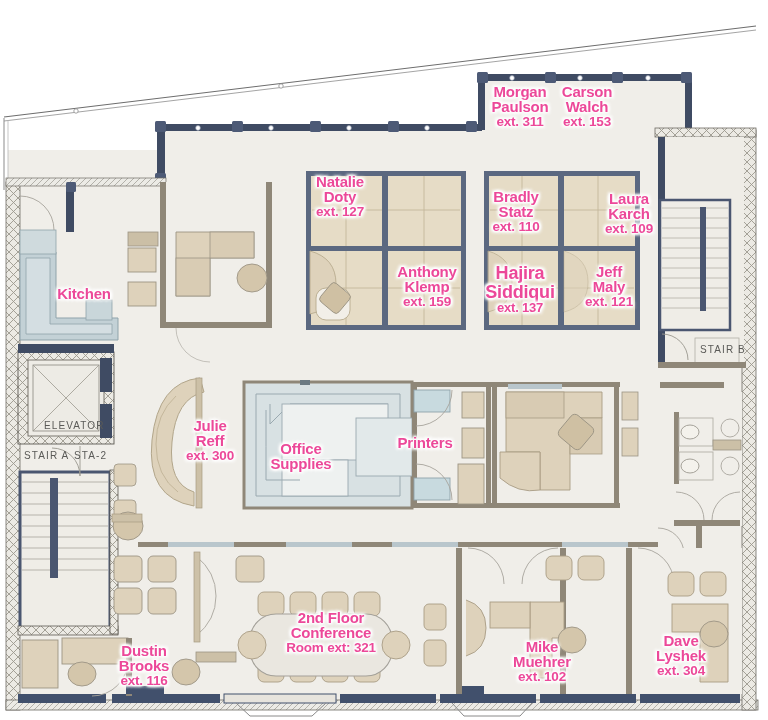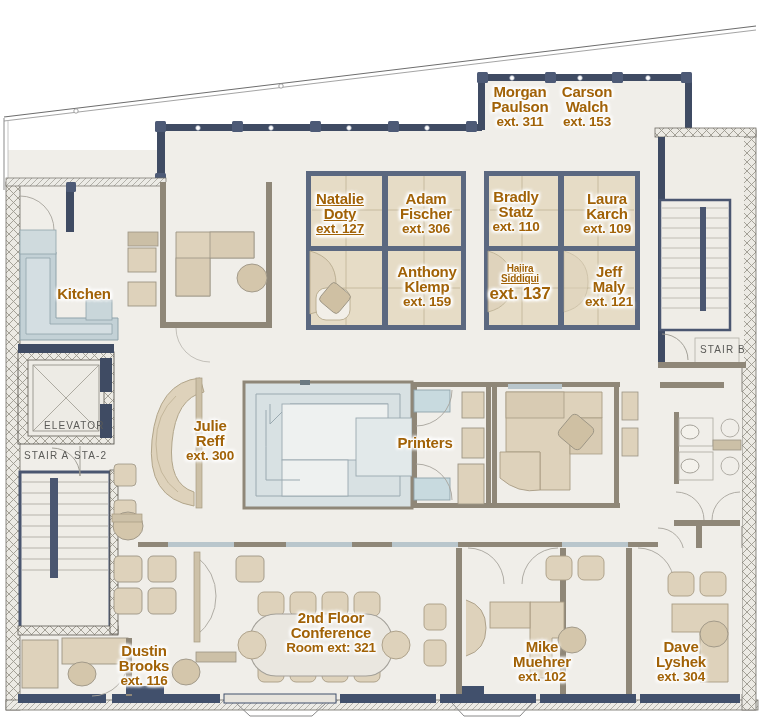--- a/index.html
+++ b/index.html
@@ -25,36 +25,36 @@
     width: 768px;
     height: 720px;
     display: block;
   }
   
   .room-label {
     position: absolute;
     text-align: center;
     font-family: "Liberation Sans", sans-serif;
     font-weight: bold;
-    color: #a16207;
+    color: #ec4899;
     line-height: 1.03;
     letter-spacing: -0.2px;
     text-shadow:
        0 0  3px #fff,  0 0 3px #fff, 0 0 3px #fff,
        1px 0 2px #fff, -1px 0 2px #fff,
        0 1px 2px #fff, 0 -1px 2px #fff,
        2px 2px 3px #fff, -2px -2px 3px #fff,
        2px -2px 3px #fff, -2px 2px 3px #fff;
     pointer-events: auto;
     white-space: nowrap;
   }
   .room-label .nm { display: block; font-size: 15px; }
   .room-label .ext { display: block; font-size: 13.5px; }
-  .label-sm .nm { font-size: 10px; text-decoration: underline; }
-  .label-sm .ext { font-size: 17px; }
+  .label-sm .nm { font-size: 18px; }
+  .label-sm .ext { font-size: 13px; }
 
   
   .plain-label { font-size: 15px; }
   .plain-label .nm { font-size: 15px; }
 
   
   .tiny-note {
     position: absolute;
     font-family: "Liberation Sans", sans-serif;
     font-size: 10px;
@@ -444,39 +444,34 @@
     <span class="ext">ext. 311</span>
   </div>
 
   <div class="room-label" style="left:556px; top:84px; width:62px;">
     <span class="nm">Carson</span>
     <span class="nm">Walch</span>
     <span class="ext">ext. 153</span>
   </div>
 
 
-  <div class="room-label" style="left:307px; top:191px; width:66px;text-decoration:underline;">
+  <div class="room-label" style="left:307px; top:174px; width:66px;">
     <span class="nm">Natalie</span>
     <span class="nm">Doty</span>
     <span class="ext">ext. 127</span>
   </div>
 
-  <div class="room-label" style="left:388px; top:191px; width:76px;">
-    <span class="nm">Adam</span>
-    <span class="nm">Fischer</span>
-    <span class="ext">ext. 306</span>
-  </div>
 
   <div class="room-label" style="left:483px; top:189px; width:66px;text-align:center;">
     <span class="nm">Bradly</span>
     <span class="nm">Statz</span>
     <span class="ext">ext. 110</span>
   </div>
 
-  <div class="room-label" style="left:574px; top:191px; width:66px;">
+  <div class="room-label" style="left:596px; top:191px; width:66px;">
     <span class="nm">Laura</span>
     <span class="nm">Karch</span>
     <span class="ext">ext. 109</span>
   </div>
 
   <div class="room-label" style="left:386px; top:264px; width:82px;">
     <span class="nm">Anthony</span>
     <span class="nm">Klemp</span>
     <span class="ext">ext. 159</span>
   </div>
@@ -504,30 +499,34 @@
     <span class="nm">Brooks</span>
     <span class="ext">ext. 116</span>
   </div>
 
   <div class="room-label" style="left:503px; top:639px; width:78px;">
     <span class="nm">Mike</span>
     <span class="nm">Muehrer</span>
     <span class="ext">ext. 102</span>
   </div>
 
-  <div class="room-label" style="left:645px; top:633px; width:72px;margin-top:6px;">
+  <div class="room-label" style="left:645px; top:633px; width:72px;">
     <span class="nm">Dave</span>
     <span class="nm">Lyshek</span>
     <span class="ext">ext. 304</span>
   </div>
 
   <div class="room-label plain-label" style="left:42px; top:286px; width:84px;">
     <span class="nm">Kitchen</span>
   </div>
 
+  <div class="room-label" style="left:262px; top:441px; width:78px;">
+    <span class="nm">Office</span>
+    <span class="nm">Supplies</span>
+  </div>
 
   <div class="room-label plain-label" style="left:385px; top:435px; width:80px;">
     <span class="nm">Printers</span>
   </div>
 
   <div class="room-label" style="left:270px; top:610px; width:122px;">
     <span class="nm">2nd Floor</span>
     <span class="nm">Conference</span>
     <span class="ext">Room ext: 321</span>
   </div>

